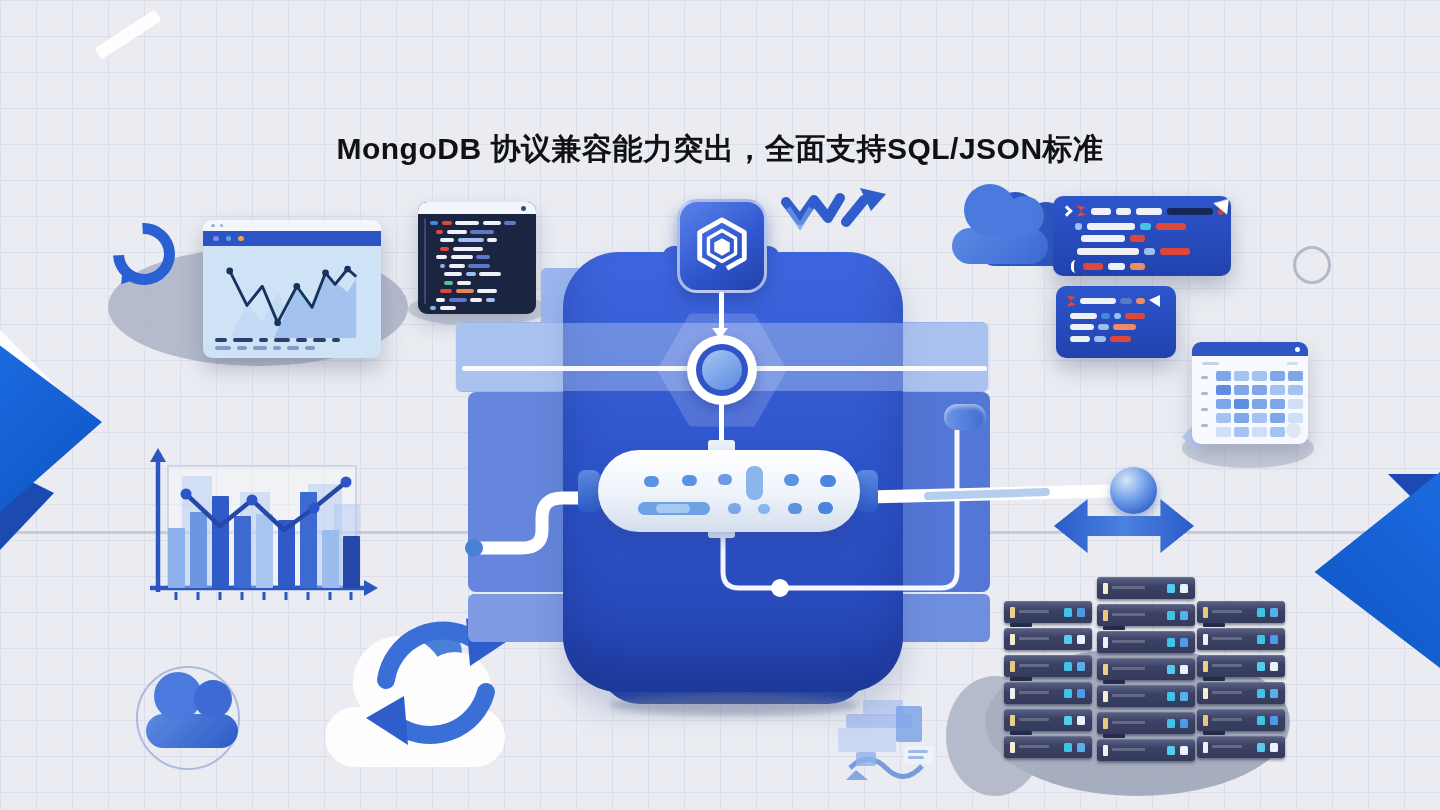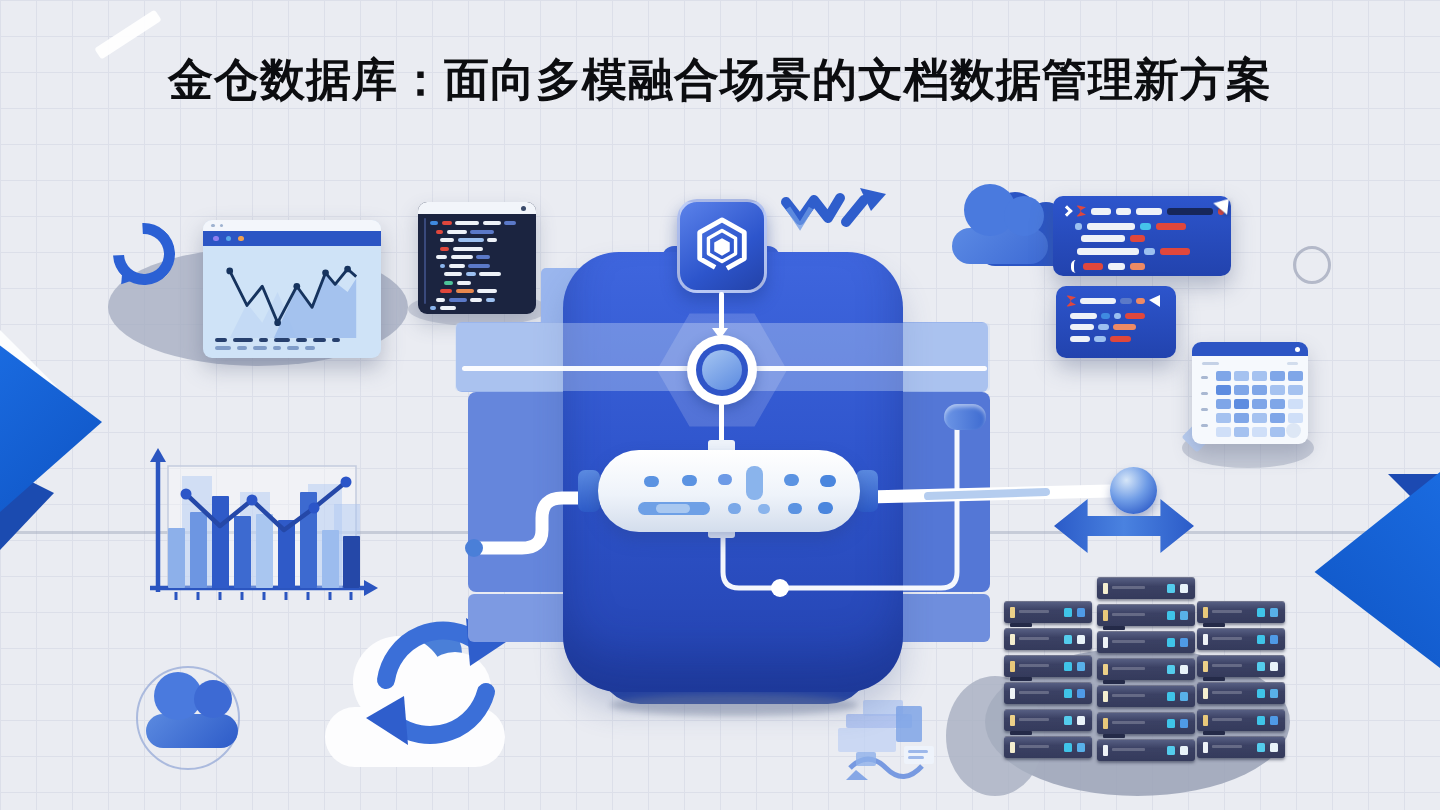--- a/index.html
+++ b/index.html
@@ -705,15 +705,15 @@
       <div class="cap-dot" style="left: 58px; top: 54px; width: 34px; height: 9px; background: rgb(169, 200, 240); border-radius: 5px;"></div>
       <div class="cap-dot" style="left: 130px; top: 53px; width: 13px; height: 11px; background: rgb(122, 168, 232); border-radius: 6px;"></div>
       <div class="cap-dot" style="left: 160px; top: 54px; width: 12px; height: 10px; background: rgb(138, 180, 236); border-radius: 6px;"></div>
       <div class="cap-dot" style="left: 190px; top: 53px; width: 14px; height: 11px; background: rgb(91, 147, 226); border-radius: 6px;"></div>
       <div class="cap-dot" style="left: 220px; top: 52px; width: 15px; height: 12px; background: rgb(74, 134, 222); border-radius: 6px;"></div>
     </div>
 
   <div class="abs" id="sphere"></div>
   <div class="abs" id="dbl-arrow"></div>
 
-  <h1 class="title">金仓数据库：面向多模融合场景的文档数据管理新方案</h1>
+  <h2 class="subtitle">MongoDB 协议兼容能力突出，全面支持SQL/JSON标准</h2>
 
 </div>
 
 </body></html>

